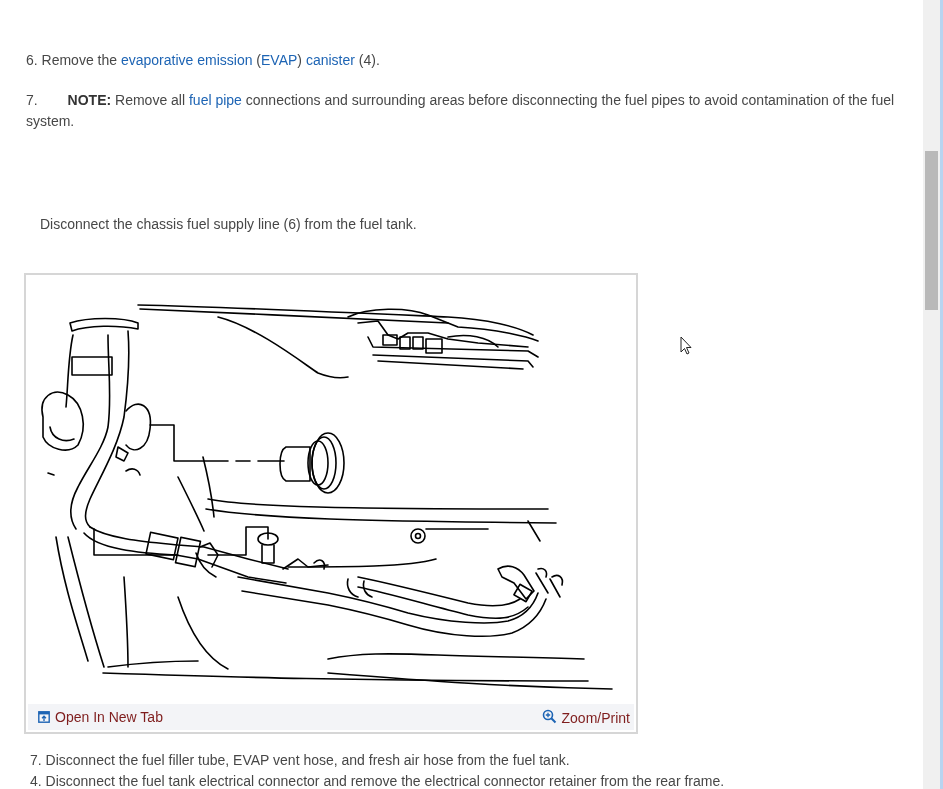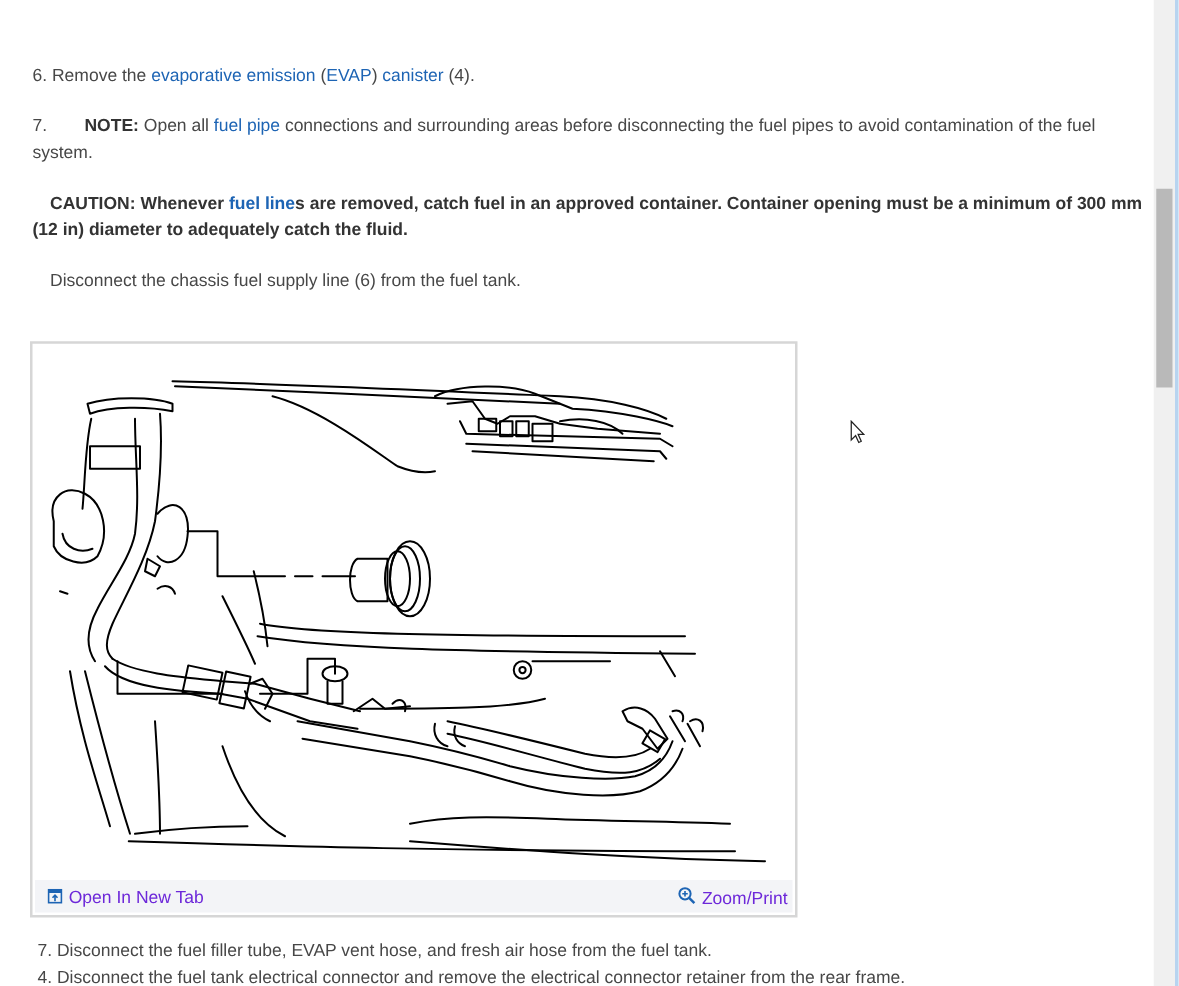--- a/index.html
+++ b/index.html
@@ -18,46 +18,43 @@
 
   .figure {
     position:absolute; left:24px; top:233px; width:610px; height:457px;
     border:2px solid #d6d6d6; background:#fff;
   }
   .figure-inner { position:absolute; left:2px; top:2px; width:606px; height:427px; background:#fff; overflow:hidden; }
   .figure-footer {
     position:absolute; left:2px; top:429px; width:606px; height:26px;
     background:#f3f4f7; font-size:14px;
   }
-  .footer-link { position:absolute; top:5px; color:#6d28d9; display:flex; align-items:center; gap:5px; cursor:pointer; }
+  .footer-link { position:absolute; top:5px; color:#7f1d1d; display:flex; align-items:center; gap:5px; cursor:pointer; }
   .footer-link.left { left:10px; }
   .footer-link.right { right:4px; top:2px; }
 
   .scrollbar { position:absolute; left:923px; top:0; width:17px; height:789px; background:#f0f0f0; }
   .scroll-thumb { position:absolute; left:2px; top:151px; width:13px; height:159px; background:#b9b9b9; }
   .edge-strip { position:absolute; left:940px; top:0; width:3px; height:789px; background:#b8d4f0; }
 
   .cursor { position:absolute; left:680px; top:336px; width:14px; height:22px; }
 </style>
 </head>
 <body>
 
 <div class="content">
 
   <div class="p" style="top:10px;">
     <span>6. Remove the </span><a class="link">evaporative emission</a><span> (</span><a class="link">EVAP</a><span>) </span><a class="link">canister</a><span> (4).</span>
   </div>
 
   <div class="p" style="top:50px; width:870px;">
-    <span>7. </span><b>NOTE:</b><span> Open all </span><a class="link">fuel pipe</a><span> connections and surrounding areas before disconnecting the fuel pipes to avoid contamination of the fuel system.</span>
+    <span>7. </span><b>NOTE:</b><span> Remove all </span><a class="link">fuel pipe</a><span> connections and surrounding areas before disconnecting the fuel pipes to avoid contamination of the fuel system.</span>
   </div>
 
-  <div class="p caution" style="top:112px; width:890px; text-indent:14px;">
-    <span>CAUTION:</span><span> Whenever </span><a class="link">fuel line</a><span>s are removed, catch fuel in an approved container. Container opening must be a minimum of 300 mm (12 in) diameter to adequately catch the fluid.</span>
-  </div>
 
   <div class="p" style="top:174px; left:40px;">Disconnect the chassis fuel supply line (6) from the fuel tank.</div>
 
   <div class="figure">
     <div class="figure-inner">
       <svg width="606" height="427" viewBox="0 0 606 427" xmlns="http://www.w3.org/2000/svg" fill="none" stroke="#000" stroke-width="1.6" stroke-linecap="round" stroke-linejoin="round">
 
         <path d="M110 28 C200 30 330 36 420 40 C460 42 490 50 505 58"></path>
         <path d="M112 32 C210 36 330 42 420 46"></path>
         <path d="M190 40 C230 50 280 90 290 96 C300 100 310 102 320 100"></path>

